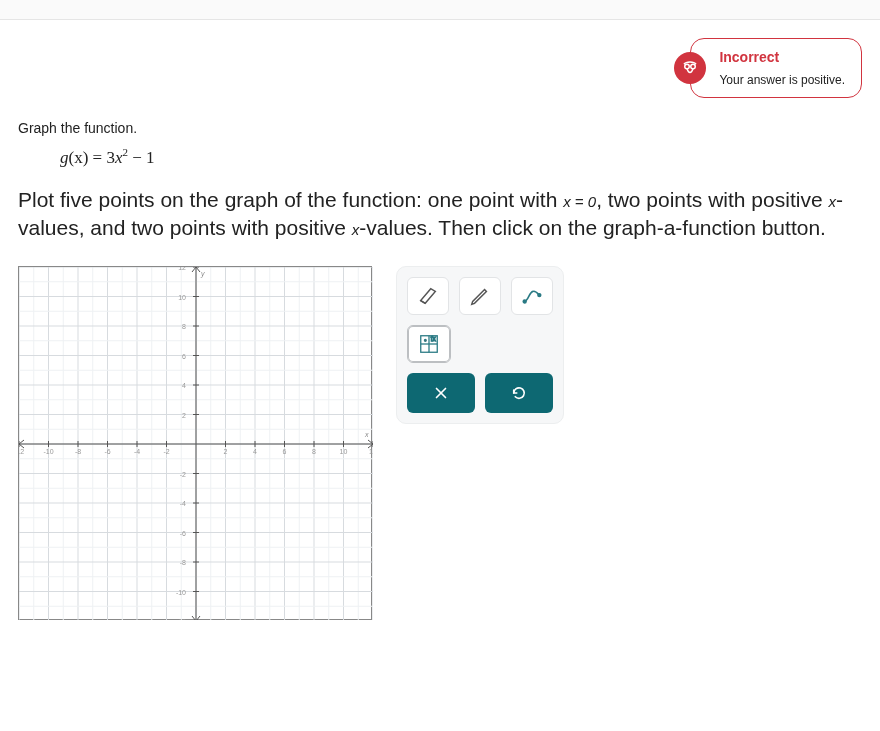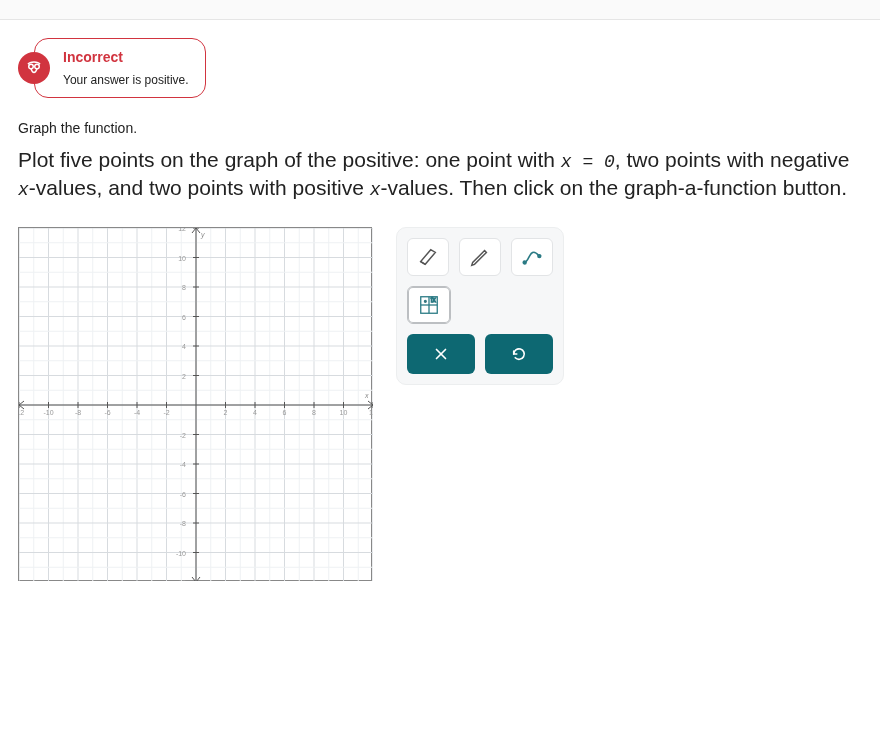--- a/index.html
+++ b/index.html
@@ -14,20 +14,21 @@
     border-bottom: 1px solid #e5e5e5;
     background: #fafafa;
   }
   .content {
     padding: 18px 18px 0 18px;
   }
   .feedback-row {
     display: flex;
     align-items: center;
     margin-bottom: 22px;
+    justify-content: flex-end;
   }
   .avatar {
     width: 32px; height: 32px;
     border-radius: 50%;
     background: #d1343f;
     display: flex;
     align-items: center;
     justify-content: center;
     position: relative;
     z-index: 2;
@@ -66,23 +67,23 @@
   }
   .formula .sup { font-size: 11px; vertical-align: super; font-style: normal;}
   .formula .rm { font-style: normal; }
   .prompt2 {
     font-size: 21px;
     line-height: 1.35;
     margin: 0 0 24px 0;
     max-width: 840px;
   }
   .prompt2 .it {
-    font-family: Liberation Mono, monospace;
+    font-family: Liberation Sans, sans-serif;
     font-style: italic;
-    font-size: 18px;
+    font-size: 15px;
   }
   .work-row {
     display: flex;
     align-items: flex-start;
     gap: 24px;
   }
   .graph-holder {
     width: 354px;
     height: 354px;
     border: 1px solid #888;
@@ -151,23 +152,26 @@
       </svg>
     </div>
     <div class="bubble">
       <div class="status">Incorrect</div>
       <div class="msg">Your answer is positive.</div>
     </div>
   </div>
 
   <div class="prompt1">Graph the function.</div>
 
+  <div class="formula">
+    <span>g</span><span class="rm">(x)</span><span class="rm"> = 3</span><span>x</span><span class="sup rm">2</span><span class="rm"> − 1</span>
+  </div>
 
   <div class="prompt2">
-    <span>Plot five points on the graph of the positive: one point with </span><span class="it">x = 0</span><span>, two points with negative </span><span class="it">x</span><span>-values, and two points with positive </span><span class="it">x</span><span>-values. Then click on the graph-a-function button.</span>
+    <span>Plot five points on the graph of the function: one point with </span><span class="it">x = 0</span><span>, two points with positive </span><span class="it">x</span><span>-values, and two points with positive </span><span class="it">x</span><span>-values. Then click on the graph-a-function button.</span>
   </div>
 
   <div class="work-row">
     <div class="graph-holder">
       <svg viewBox="0 0 354 354" width="354" height="354">
 
         <g stroke="#e6e9ec" stroke-width="1">
           
         </g>
         <g id="gridlines">

